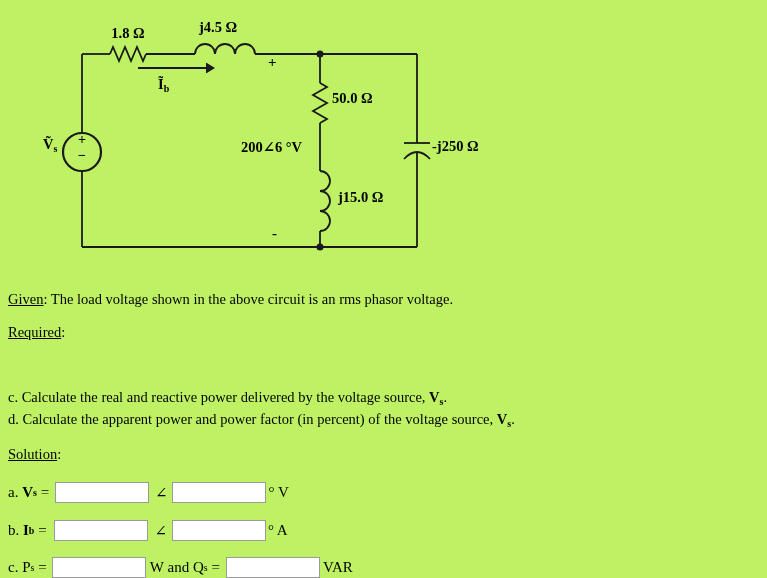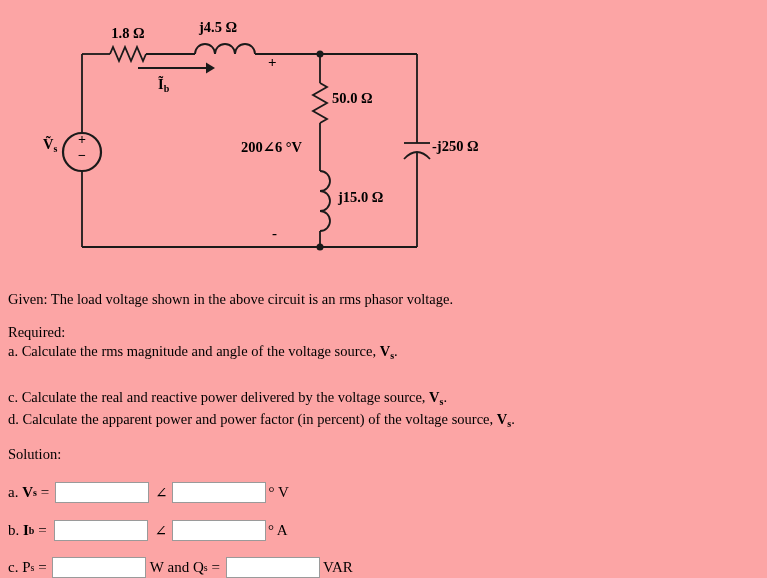--- a/index.html
+++ b/index.html
@@ -1,27 +1,27 @@
 <!DOCTYPE html>
 <html><head>
 <meta charset="utf-8">
 <style>
   html,body{margin:0;padding:0;background:#ffffff;}
   #page{
-    position:relative;width:767px;height:578px;background:#fca5a5;
+    position:relative;width:767px;height:578px;background:#bef264;
     font-family:"Liberation Serif","DejaVu Serif",serif;color:#000;overflow:hidden;
   }
   .abs{position:absolute;}
   
   .clabel{font-weight:bold;font-size:14.5px;white-space:nowrap;}
   .sub{font-size:10px;vertical-align:-3px;}
   .subb{font-size:10px;vertical-align:-3px;font-weight:bold;}
   
   .bodyline{font-size:14.5px;white-space:nowrap;}
-  .uline{}
+  .uline{text-decoration:underline;}
   .bsym{font-weight:bold;}
   
   .sol-row{position:absolute;left:8px;display:flex;align-items:center;height:23px;font-size:15px;white-space:pre;}
   .sol-input{
     width:88px;height:19px;border:1px solid #9a9a9a;background:#fff;
     font-family:"Liberation Serif",serif;font-size:14px;padding:0 2px;box-sizing:content-box;
   }
   .angle-sym{margin:0 5px 0 6px;font-size:15px;}
   svg{display:block;}
 </style>
@@ -75,21 +75,20 @@
   <span class="abs clabel" style="left:272px;top:225px;font-size:15px">-</span>
   <span class="abs clabel" style="left:332px;top:90px">50.0 Ω</span>
   <span class="abs clabel" style="left:241px;top:138px">200∠6 °V</span>
   <span class="abs clabel" style="left:338px;top:189px">j15.0 Ω</span>
   <span class="abs clabel" style="left:432px;top:138px">-j250 Ω</span>
 
   <div class="abs bodyline" style="left:8px;top:291px"><span class="uline">Given</span><span>: The load voltage shown in the above circuit is an rms phasor voltage.</span></div>
 
   <div class="abs bodyline" style="left:8px;top:324px"><span class="uline">Required</span><span>:</span></div>
 
-  <div class="abs bodyline" style="left:8px;top:343px"><span>a. Calculate the rms magnitude and angle of the voltage source, </span><span class="bsym">V</span><span class="subb">s</span><span>.</span></div>
 
 
   <div class="abs bodyline" style="left:8px;top:411px"><span>d. Calculate the apparent power and power factor (in percent) of the voltage source, </span><span class="bsym">V</span><span class="subb">s</span><span>.</span></div>
 
   <div class="abs bodyline" style="left:8px;top:389px"><span>c. Calculate the real and reactive power delivered by the voltage source, </span><span class="bsym">V</span><span class="subb">s</span><span>.</span></div>
 
   <div class="abs bodyline" style="left:8px;top:446px"><span class="uline">Solution</span><span>:</span></div>
 
   <div class="sol-row" style="top:481px">
     <span>a. </span><span class="bsym">V</span><span class="subb">s</span><span> = </span>

